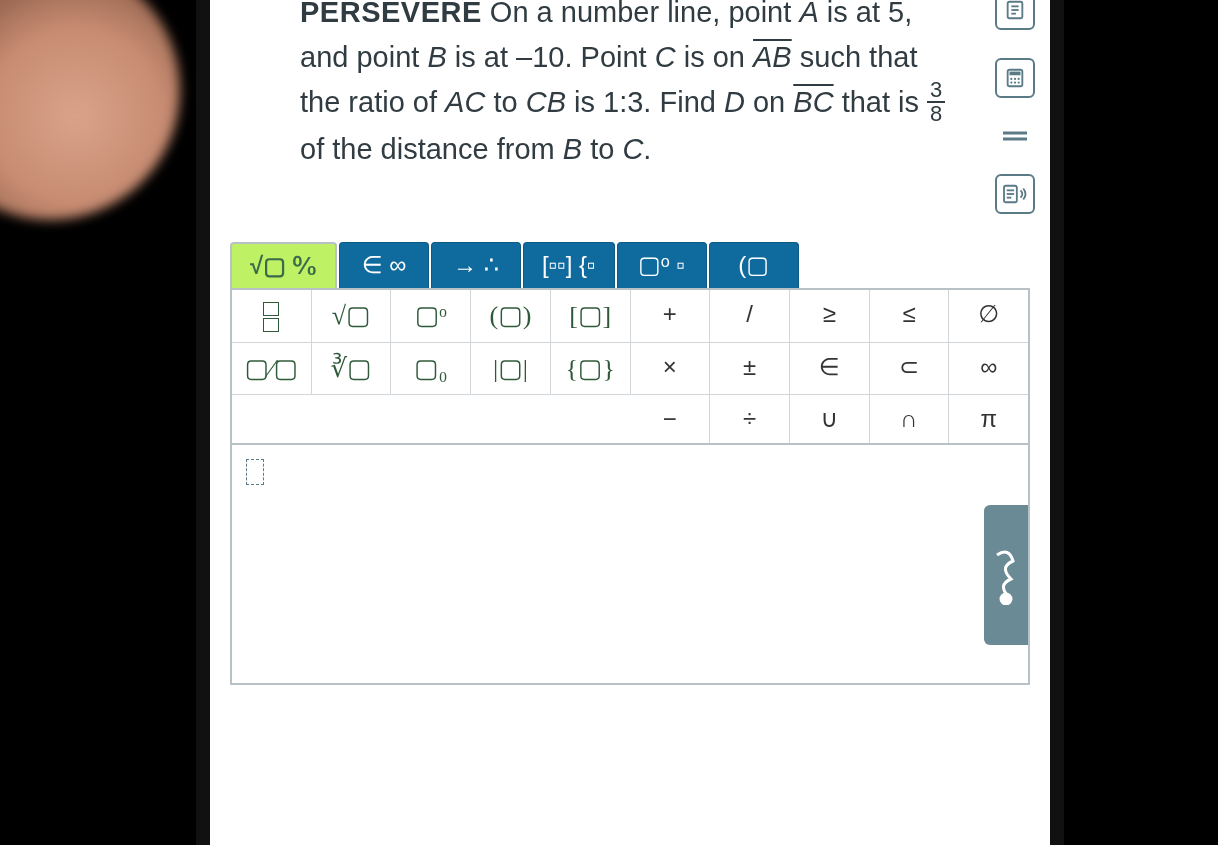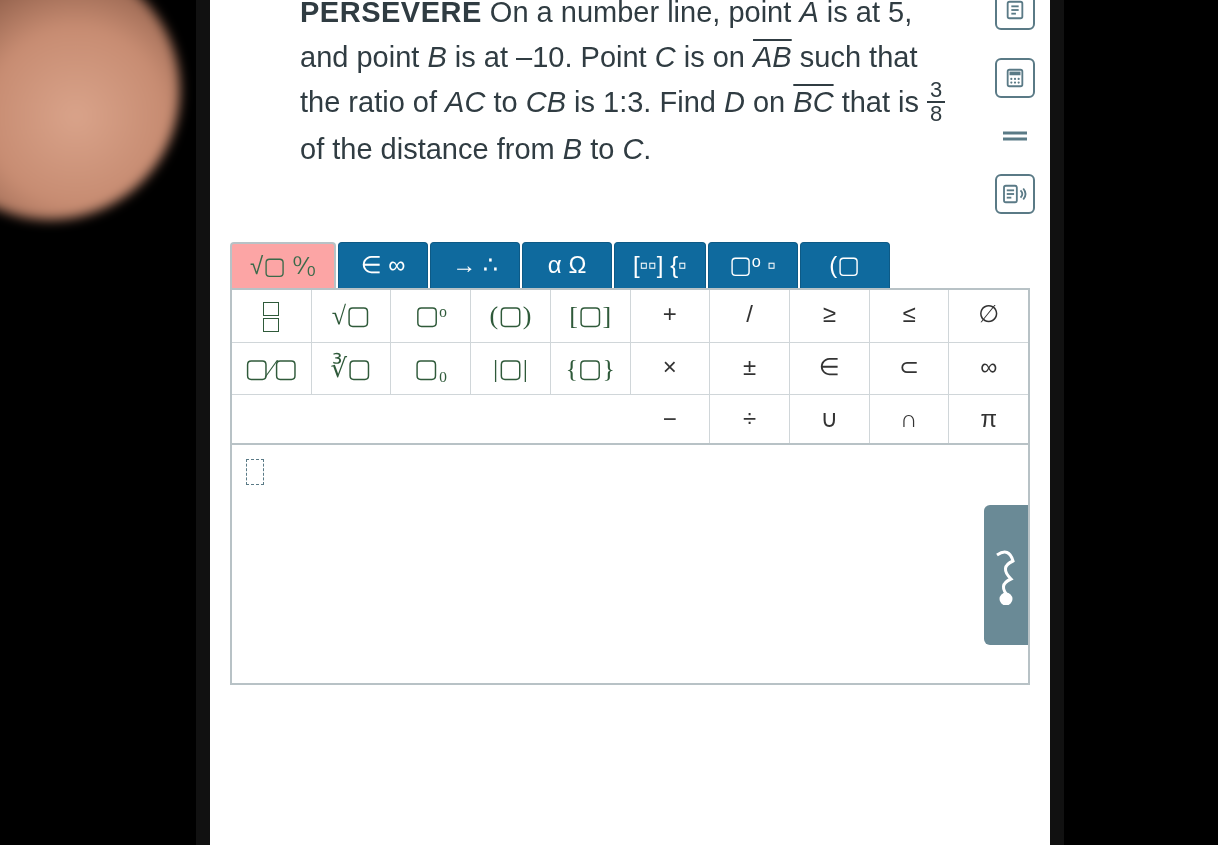--- a/index.html
+++ b/index.html
@@ -92,24 +92,25 @@
     font-size: 24px;
     border-top-left-radius: 4px;
     border-top-right-radius: 4px;
     text-align: center;
     min-width: 90px;
     border: 1px solid #0d5a86;
     border-bottom: none;
     white-space: nowrap;
   }
   .tab.active {
-    background: #fca5a5;
+    background: #bef264;
     color: #3a6a4a;
     border: 2px solid #b8c2c6;
     border-bottom: none;
+    font-weight: bold;
   }
   .palette {
     border: 2px solid #b8c2c6;
     border-top: 2px solid #b8c2c6;
     background: #fff;
   }
   .pal-rows {
     display: flex;
     flex-direction: column;
   }
@@ -209,21 +210,20 @@
     <p class="problem">
       <span class="bold">PERSEVERE</span><span> On a number line, point </span><span class="ital">A</span><span> is at 5, and point </span><span class="ital">B</span><span> is at –10. Point </span><span class="ital">C</span><span> is on </span><span class="overline">AB</span><span> such that the ratio of </span><span class="ital">AC</span><span> to </span><span class="ital">CB</span><span> is 1:3. Find </span><span class="ital">D</span><span> on </span><span class="overline">BC</span><span> that is </span><span class="frac"><span class="n">3</span><span class="d">8</span></span><span> of the distance from </span><span class="ital">B</span><span> to </span><span class="ital">C</span><span>.</span>
     </p>
   </div>
 
   <div class="editor">
     <div class="tabs">
       <div class="tab active">√▢ ⁰⁄₀</div>
       <div class="tab">∈ ∞</div>
       <div class="tab">→ ∴</div>
-      <div class="tab">α Ω</div>
       <div class="tab">[▫▫] {▫</div>
       <div class="tab">▢ᵒ ▫</div>
       <div class="tab">(▢</div>
     </div>
     <div class="palette">
       <div class="pal-rows">
         <div class="pal-row">
           <div class="key"><span class="kfrac"><span class="kn"></span><span class="kd"></span></span></div>
           <div class="key">√▢</div>
           <div class="key">▢ᵒ</div>

